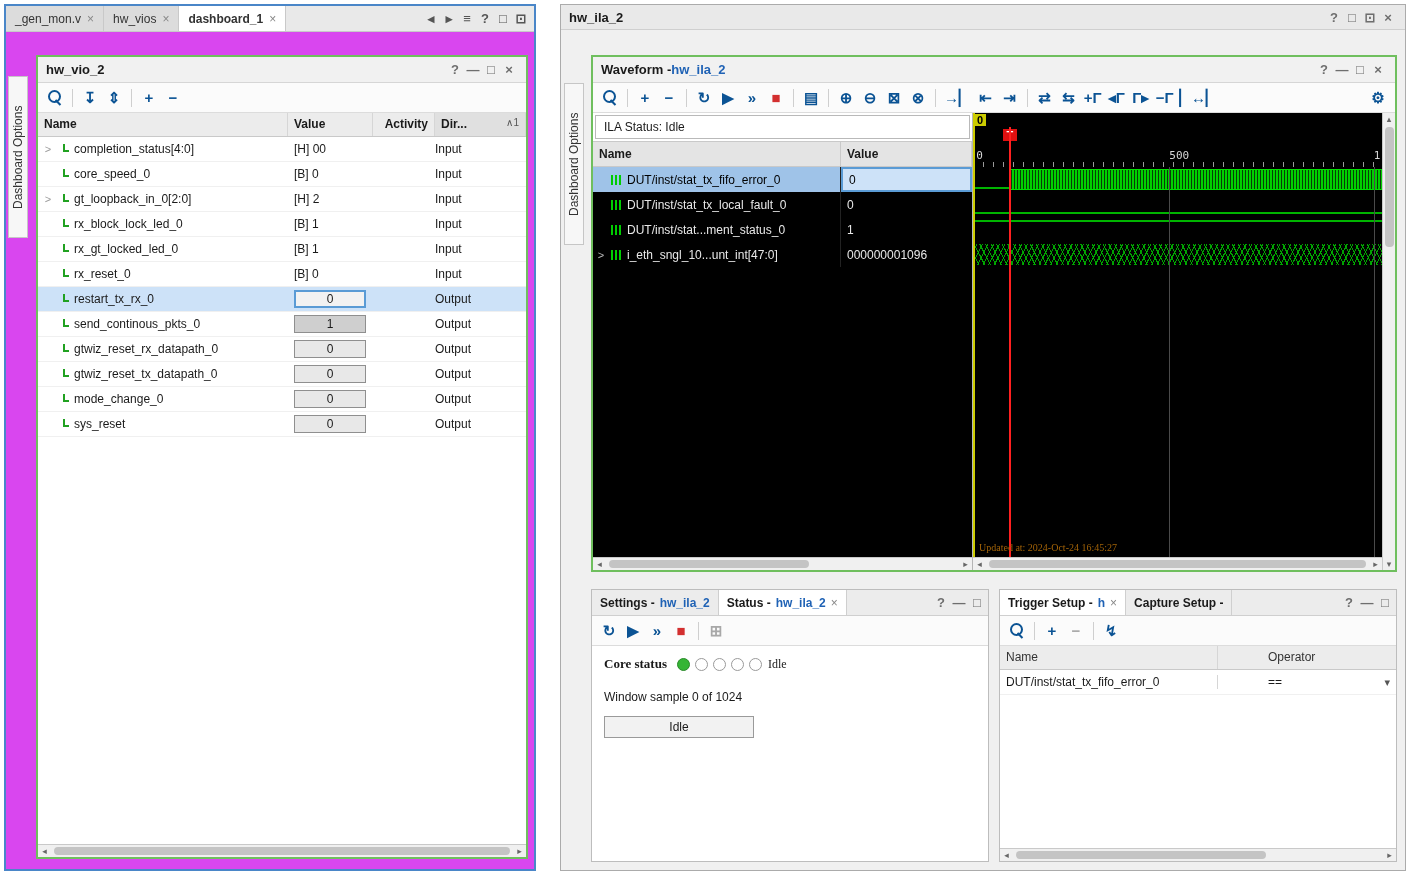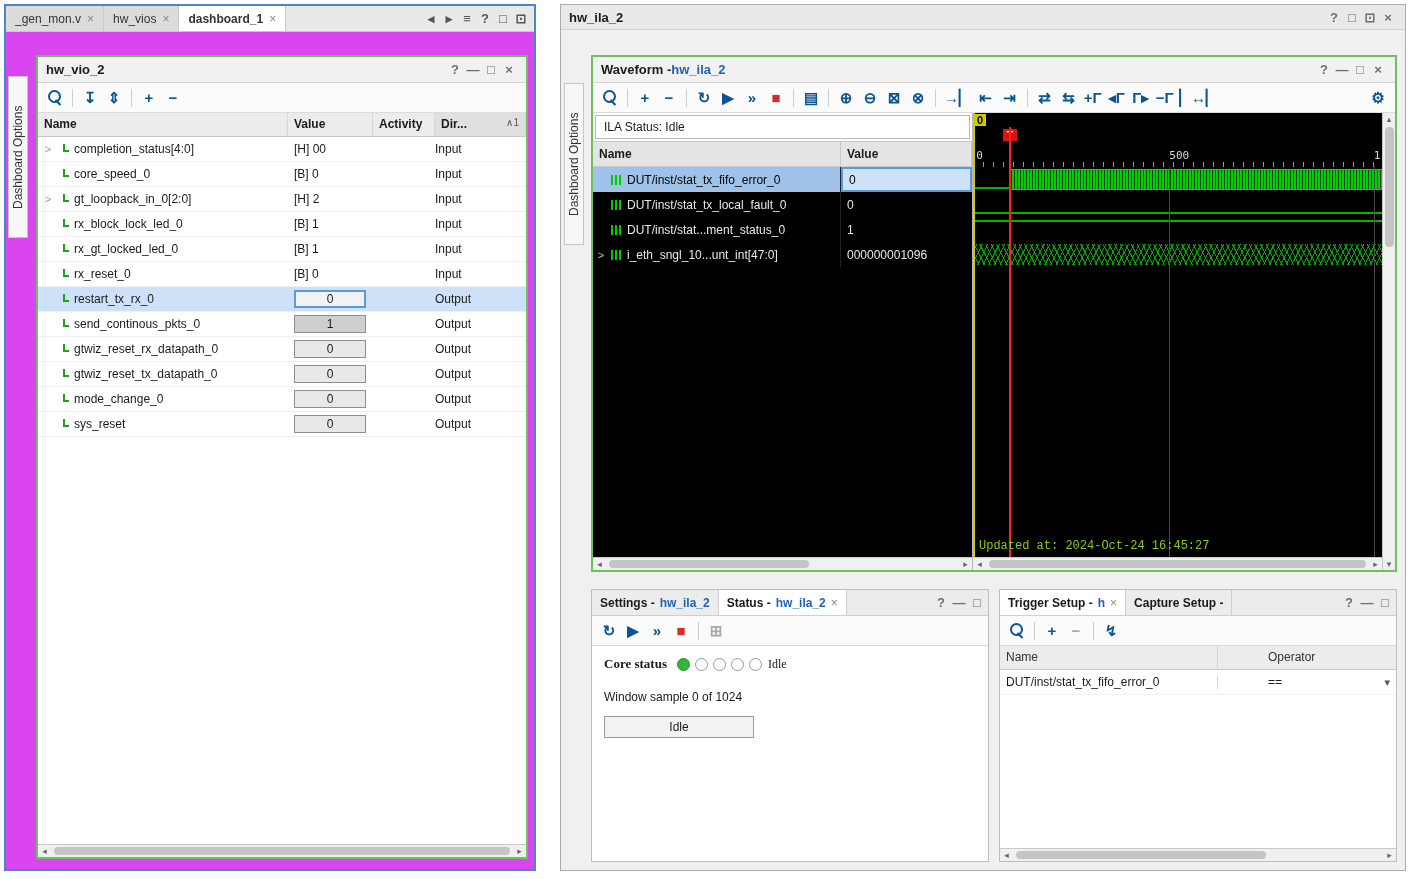--- a/index.html
+++ b/index.html
@@ -27,21 +27,21 @@
   .tabbar-right { margin-left:auto; display:flex; align-items:center; padding-right:4px; }
   .tabbar-right .tb-btn { color:#555; font-size:13px; min-width:18px; }
   .side-tab { position:absolute; left:2px; width:20px; height:162px; border:1px solid #c6c6c6; background:#f7f7f7; display:flex; align-items:center; justify-content:center; writing-mode:vertical-rl; transform:rotate(180deg); font-size:12px; color:#333; cursor:pointer; }
   .panel-left .side-tab { top:70px; }
 
   .vio-win { position:absolute; left:30px; top:49px; right:6px; bottom:10px; border:2px solid #6fbf5e; background:#fff; display:flex; flex-direction:column; }
   .vio-head { display:flex; height:24px; background:#ececec; border-bottom:1px solid #c9c9c9; font-weight:bold; flex:none; }
   .vio-head > div { padding:4px 6px; border-right:1px solid #d6d6d6; }
   .c-name { width:250px; flex:none; }
   .c-val  { width:85px;  flex:none; }
-  .c-act  { width:62px;  flex:none; }
+  .c-act  { width:62px;  flex:none;text-align:right; }
   .c-dir  { flex:1; }
   .vio-head .c-dir { background:#e0e0e0; display:flex; justify-content:space-between; }
   .sortmark { font-size:10px; color:#555; font-weight:normal; }
   .vio-body { flex:1; overflow:hidden; background:#fff; }
   .vio-row { display:flex; height:25px; align-items:center; border-bottom:1px solid #f0f0f0; cursor:default; }
   .vio-row.sel { background:#cde2f8; }
   .vio-row .c-name { display:flex; align-items:center; gap:4px; padding-left:4px; }
   .expander { width:12px; color:#9a9a9a; font-size:11px; text-align:center; flex:none; }
   .vio-sig { width:12px; height:12px; position:relative; flex:none; }
   .vio-sig::before { content:""; position:absolute; left:5px; top:1px; width:2px; height:8px; background:#21a121; }
@@ -90,21 +90,21 @@
   .seg { position:absolute; }
   .seg.low-pre { left:0; bottom:3px; height:2px; background:#00b400; }
   .seg.toggle { top:2px; bottom:2px; right:0; background:repeating-linear-gradient(90deg,#00d000 0 2px,#063f06 2px 3px); border-top:1px solid #00e000; border-bottom:1px solid #00e000; }
   .seg.low { left:0; right:0; bottom:3px; height:2px; background:#00b400; }
   .seg.high { left:0; right:0; top:3px; height:2px; background:#00b400; }
   .seg.bus { left:0; right:0; top:2px; bottom:2px;
     background-image:repeating-linear-gradient(63deg,rgba(0,190,0,.85) 0 1px,transparent 1px 5px),repeating-linear-gradient(-63deg,rgba(0,190,0,.85) 0 1px,transparent 1px 5px); }
   .gridline { position:absolute; top:54px; bottom:0; width:1px; background:#4a4a4a; }
   .yline { position:absolute; top:0; bottom:0; left:0; width:2px; background:#cccc00; z-index:3; }
   .tline { position:absolute; top:14px; bottom:0; width:2px; background:#ff2020; z-index:3; }
-  .updated { position:absolute; left:6px; bottom:4px; color:#84cc16; font-family:Liberation Mono, monospace; font-size:12px; z-index:4; }
+  .updated { position:absolute; left:6px; bottom:4px; color:#a16207; font-family:Liberation Serif, serif; font-size:10px; z-index:4; }
   .vscroll { width:13px; flex:none; background:#f0f0f0; border-left:1px solid #c9c9c9; position:relative; }
   .vs-arrow { position:absolute; left:0; width:12px; text-align:center; color:#666; font-size:9px; cursor:pointer; }
   .vs-thumb { position:absolute; left:2px; width:9px; background:#c4c4c4; border-radius:4px; }
 
   
   .sub-win { position:absolute; top:584px; height:273px; border:1px solid #bdbdbd; background:#fff; display:flex; flex-direction:column; }
   .status-win { left:30px; width:398px; }
   .trigger-win { right:8px; width:398px; }
   .sub-tabs { display:flex; align-items:stretch; height:26px; background:#ececec; border-bottom:1px solid #cfcfcf; flex:none; }
   .sub-tab { display:flex; align-items:center; gap:5px; padding:0 8px; border-right:1px solid #cfcfcf; font-weight:bold; cursor:pointer; white-space:nowrap; overflow:hidden; }

